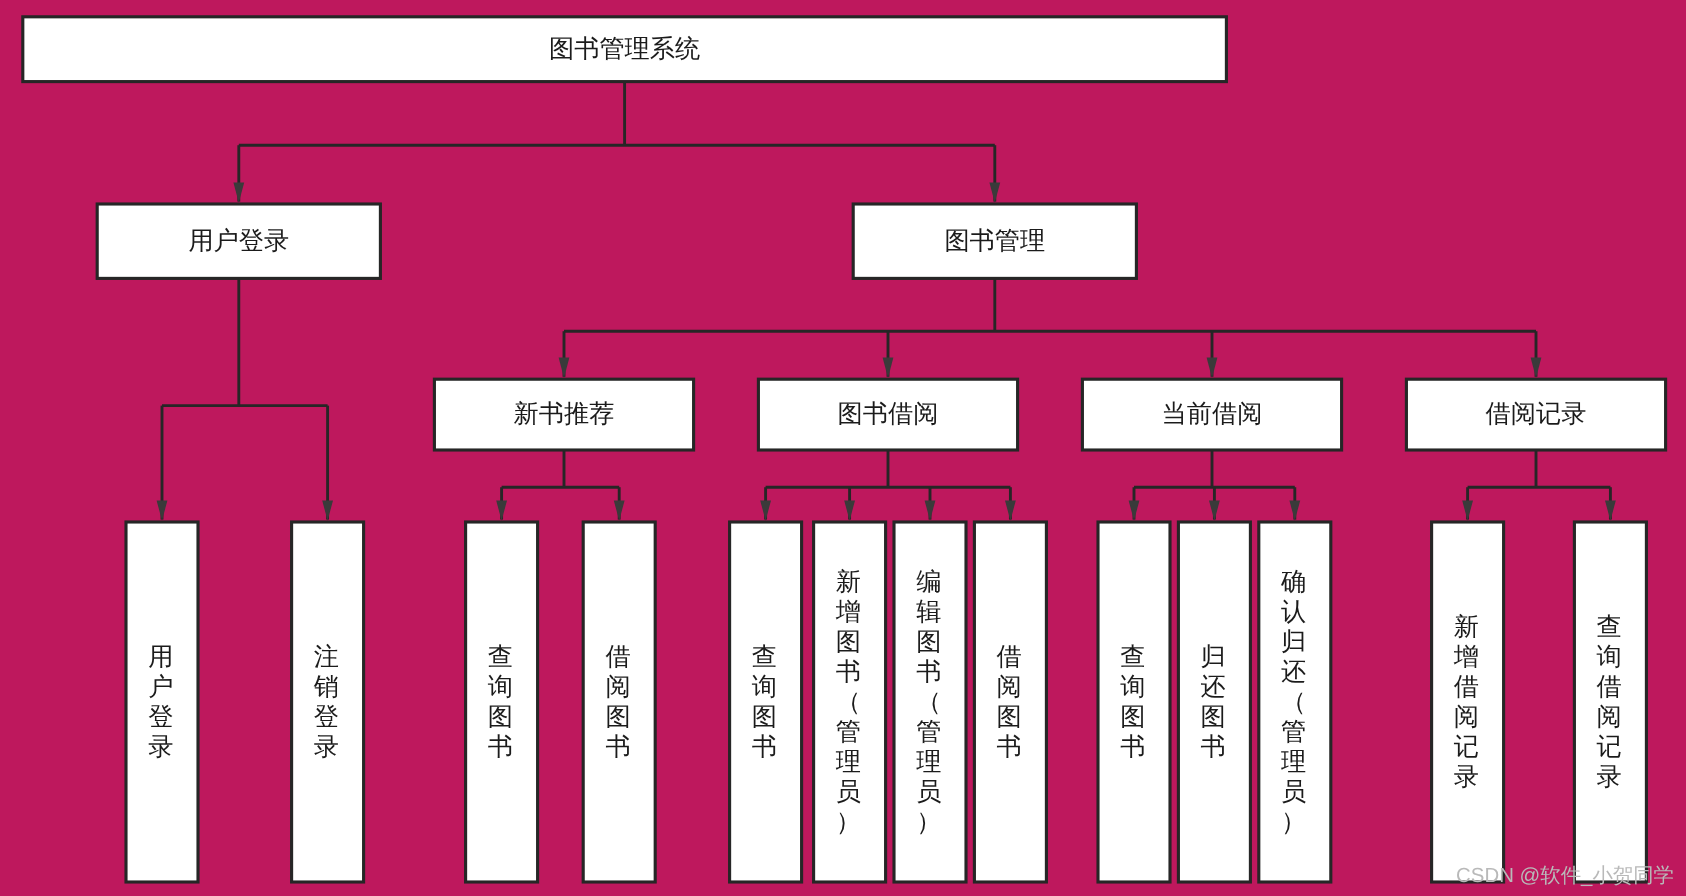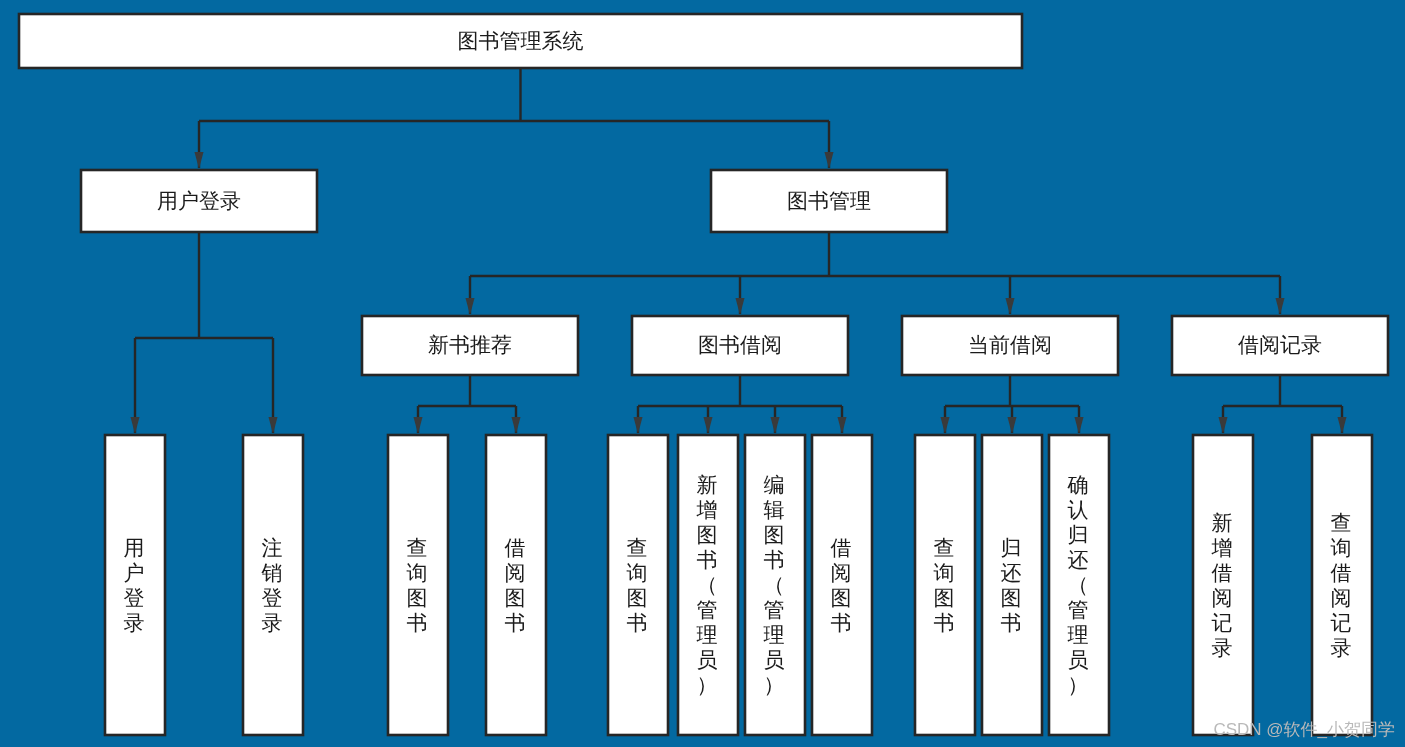--- a/index.html
+++ b/index.html
@@ -7,21 +7,21 @@
     padding: 0;
     background: #ffffff;
   }
   body {
     font-family: "Liberation Sans", "DejaVu Sans", sans-serif;
   }
   #diagram-root {
     position: relative;
     width: 1405px;
     height: 747px;
-    background: #0369a1;
+    background: #be185d;
     overflow: hidden;
   }
   svg.diagram-canvas {
     position: absolute;
     left: 0;
     top: 0;
     width: 1405px;
     height: 747px;
     display: block;
   }

